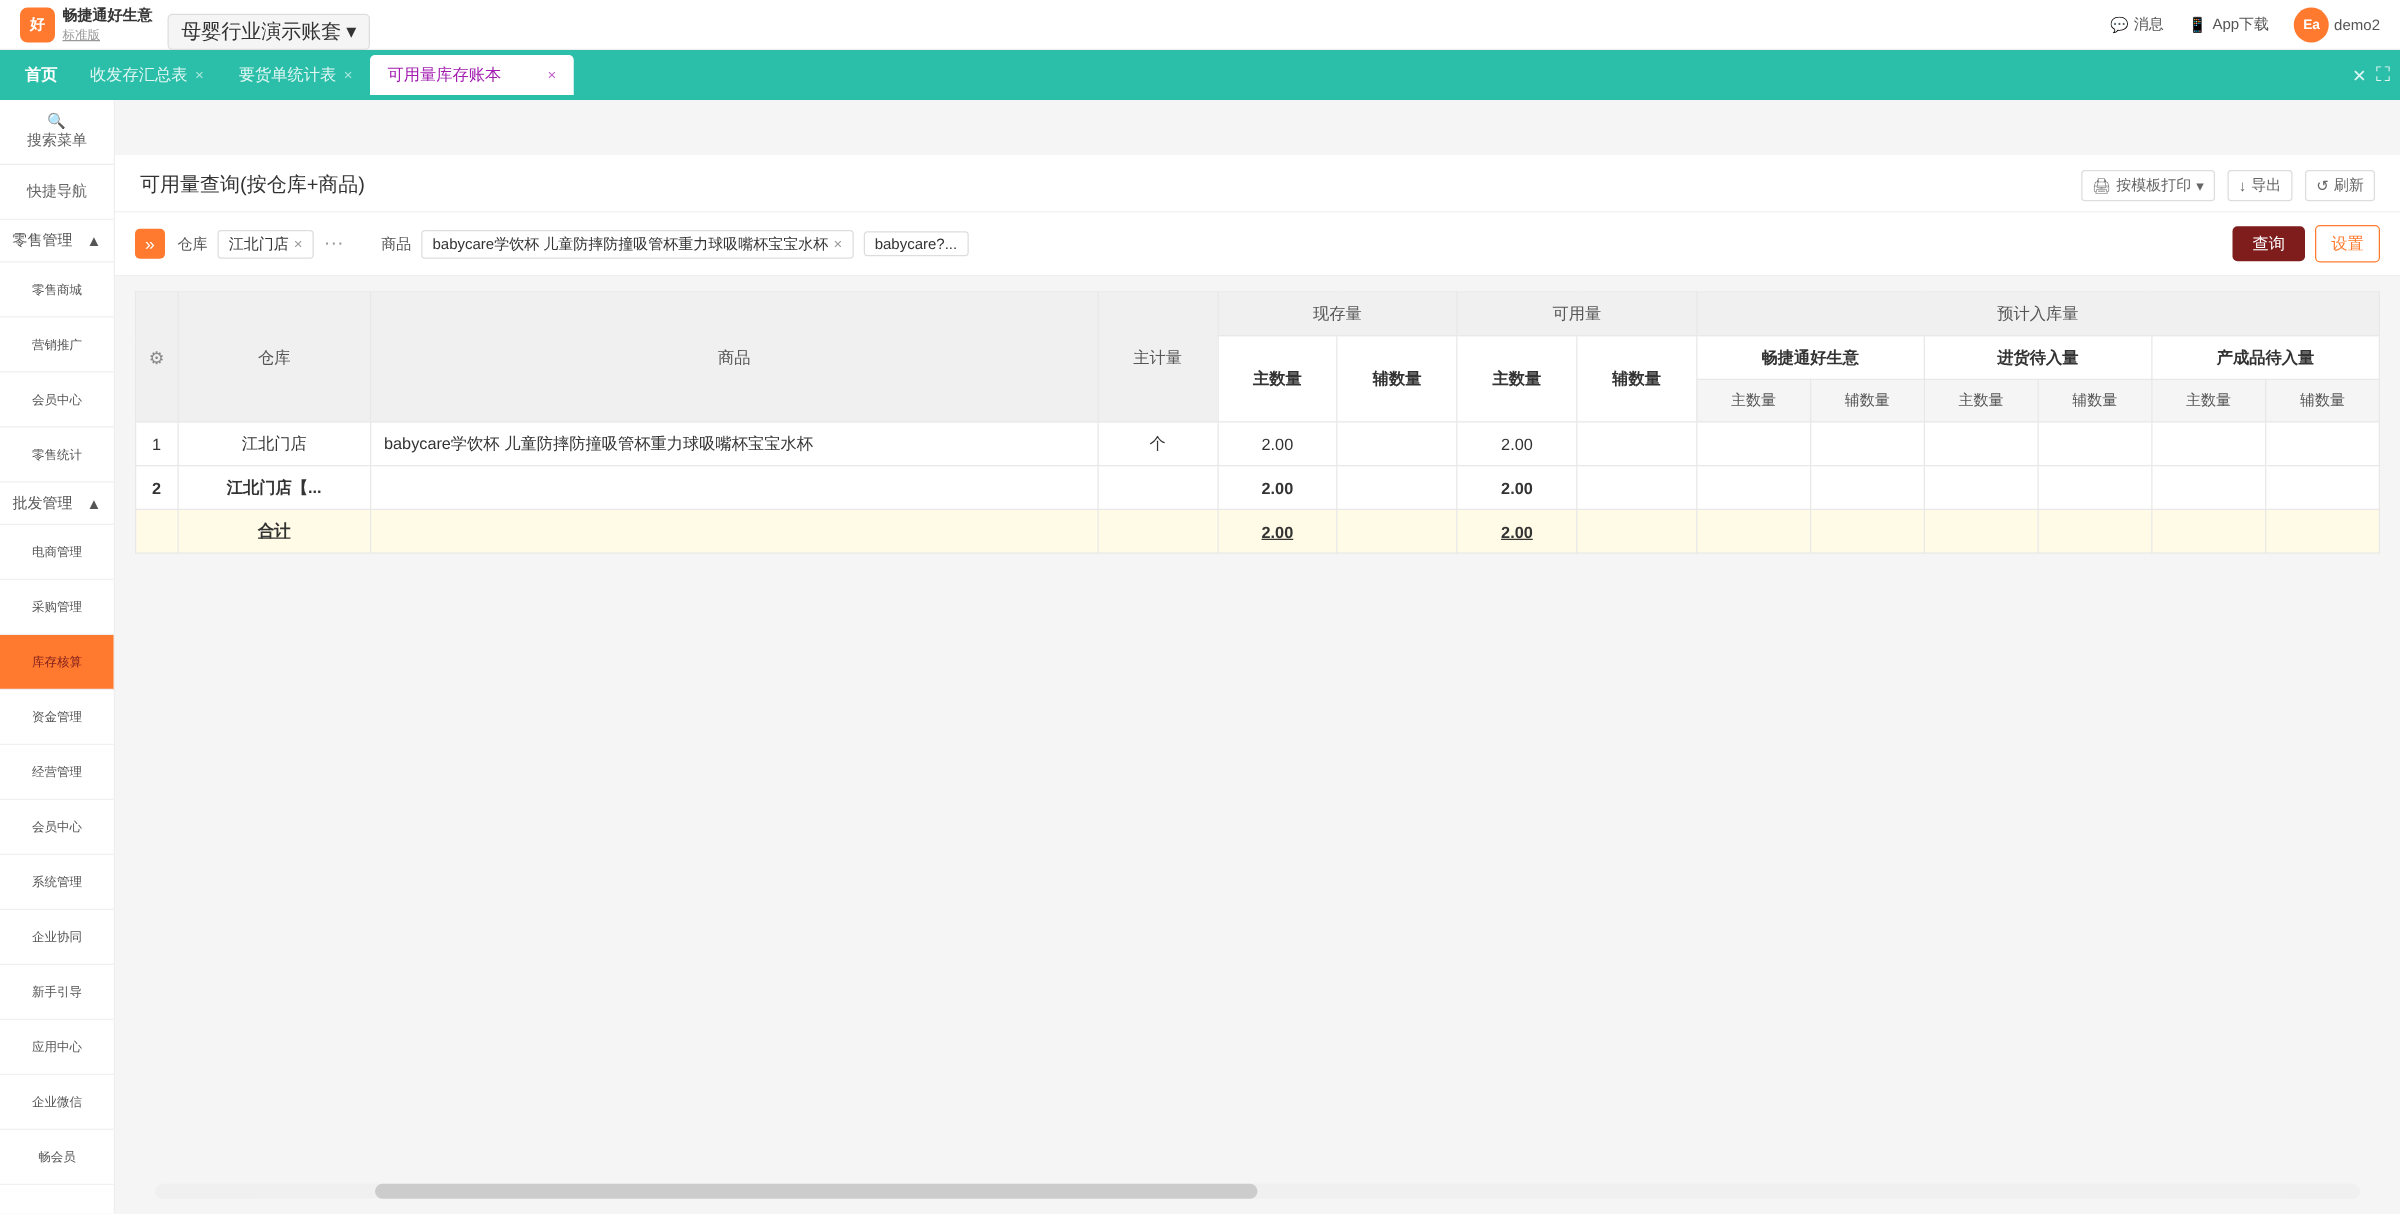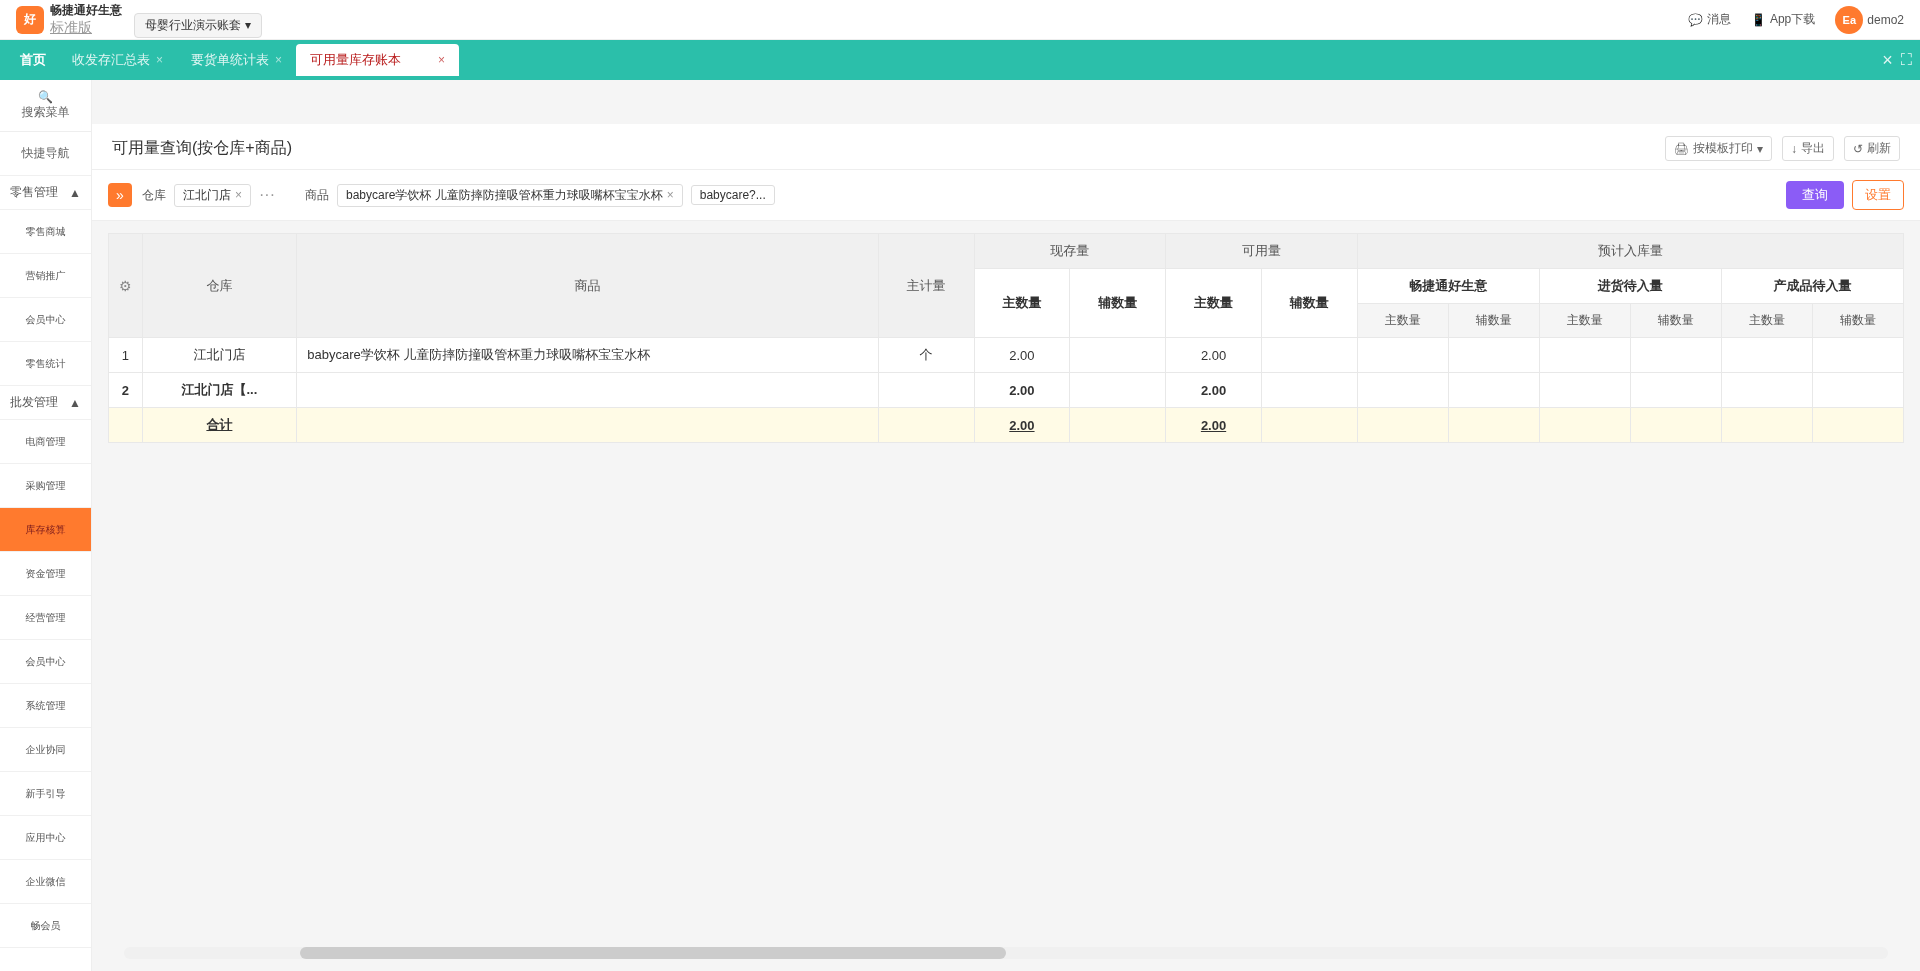--- a/index.html
+++ b/index.html
@@ -7,37 +7,37 @@
 
     
     .top-bar {
       display: flex; align-items: center; justify-content: space-between;
       background: #fff; height: 40px; padding: 0 16px;
       border-bottom: 1px solid #eee;
     }
     .top-bar-left { display: flex; align-items: center; gap: 12px; }
     .logo-area { display: flex; align-items: center; gap: 6px; }
     .logo-icon { width: 28px; height: 28px; background: #ff7a2e; border-radius: 6px; display: flex; align-items: center; justify-content: center; color: #fff; font-size: 12px; font-weight: bold; }
-    .industry-selector { display: flex; align-items: center; gap: 4px; background: #f5f5f5; border: 1px solid #ddd; border-radius: 4px; padding: 3px 10px; font-size: 12px; cursor: pointer; margin-top: 11px; }
+    .industry-selector { display: flex; align-items: center; gap: 4px; background: #f5f5f5; border: 1px solid #ddd; border-radius: 4px; padding: 3px 10px; font-size: 16px; cursor: pointer; margin-top: 11px; }
     .top-bar-right { display: flex; align-items: center; gap: 20px; }
     .top-right-item { display: flex; align-items: center; gap: 4px; font-size: 12px; color: #555; cursor: pointer; }
     .avatar { width: 28px; height: 28px; border-radius: 50%; background: #ff7a2e; display: flex; align-items: center; justify-content: center; color: #fff; font-size: 11px; font-weight: bold; }
 
     
     .nav-tabs {
       display: flex; align-items: center;
       background: #2bbfaa; height: 40px; padding: 0 8px;
     }
     .nav-tab {
       display: flex; align-items: center; gap: 6px;
       padding: 0 14px; height: 32px; color: rgba(255,255,255,0.85);
       font-size: 13px; cursor: pointer; border-radius: 4px 4px 0 0;
       position: relative; white-space: nowrap;
     }
-    .nav-tab.active { background: #fff; color: #b91c1c; gap: 37px; }
+    .nav-tab.active { background: #fff; color: #a21caf; gap: 37px; }
     .nav-tab-close { font-size: 12px; cursor: pointer; opacity: 0.7; }
     .nav-tab-home { color: #fff; font-size: 13px; padding: 0 12px; font-weight: bold; }
     .nav-spacer { flex: 1; }
     .nav-icons { display: flex; align-items: center; gap: 8px; color: rgba(255,255,255,0.85); font-size: 16px; cursor: pointer; }
 
     
     .main-layout { display: flex; height: calc(971px - 80px); }
 
     
     .sidebar {
@@ -77,21 +77,21 @@
       border-bottom: 1px solid #eee;
       display: flex; align-items: center; gap: 10px;
     }
     .filter-toggle { width: 24px; height: 24px; background: #ff7a2e; border-radius: 4px; display: flex; align-items: center; justify-content: center; color: #fff; font-size: 14px; cursor: pointer; }
     .filter-label { font-size: 12px; color: #555; white-space: nowrap; }
     .filter-tag { display: flex; align-items: center; gap: 4px; background: #fff; border: 1px solid #ddd; border-radius: 3px; padding: 2px 8px; font-size: 12px; color: #333; }
     .filter-tag-close { color: #999; cursor: pointer; font-size: 12px; }
     .filter-more { color: #999; font-size: 16px; cursor: pointer; }
     .filter-section { display: flex; align-items: center; gap: 8px; }
     .filter-right { display: flex; align-items: center; gap: 8px; margin-left: auto; }
-    .query-btn { background: #8b5cf6; color: #fff; border: none; border-radius: 4px; padding: 5px 16px; font-size: 13px; cursor: pointer; }
+    .query-btn { background: #7f1d1d; color: #fff; border: none; border-radius: 4px; padding: 5px 16px; font-size: 13px; cursor: pointer; }
     .settings-btn { background: #fff; color: #ff7a2e; border: 1px solid #ff7a2e; border-radius: 4px; padding: 5px 12px; font-size: 13px; cursor: pointer; }
 
     
     .table-container { flex: 1; overflow: auto; padding: 12px 16px 0; }
     .data-table { width: 100%; border-collapse: collapse; background: #fff; font-size: 13px; }
     .data-table th, .data-table td { border: 1px solid #e8e8e8; padding: 8px 10px; text-align: center; white-space: nowrap; }
     .data-table thead tr:first-child th { background: #f0f0f0; color: #555; font-weight: 500; }
     .data-table thead tr:last-child th { background: #f5f5f5; color: #555; font-weight: normal; font-size: 12px; }
     .data-table tbody tr:nth-child(odd) { background: #fff; }
     .data-table tbody tr:nth-child(even) { background: #fafafa; }
@@ -106,21 +106,21 @@
   </style>
 </head>
 <body>
 
 <div class="top-bar">
   <div class="top-bar-left">
     <div class="logo-area">
       <div class="logo-icon">好</div>
       <div>
         <div style="font-size:12px;font-weight:bold;color:#333;">畅捷通好生意</div>
-        <div style="font-size:14px;color:#999;text-decoration:underline;">标准版</div>
+        <div style="font-size:10px;color:#999;text-decoration:underline;">标准版</div>
       </div>
     </div>
     <div class="industry-selector">
       <span>母婴行业演示账套</span>
       <span>▾</span>
     </div>
   </div>
   <div class="top-bar-right">
     <div class="top-right-item">
       <span>💬</span>

